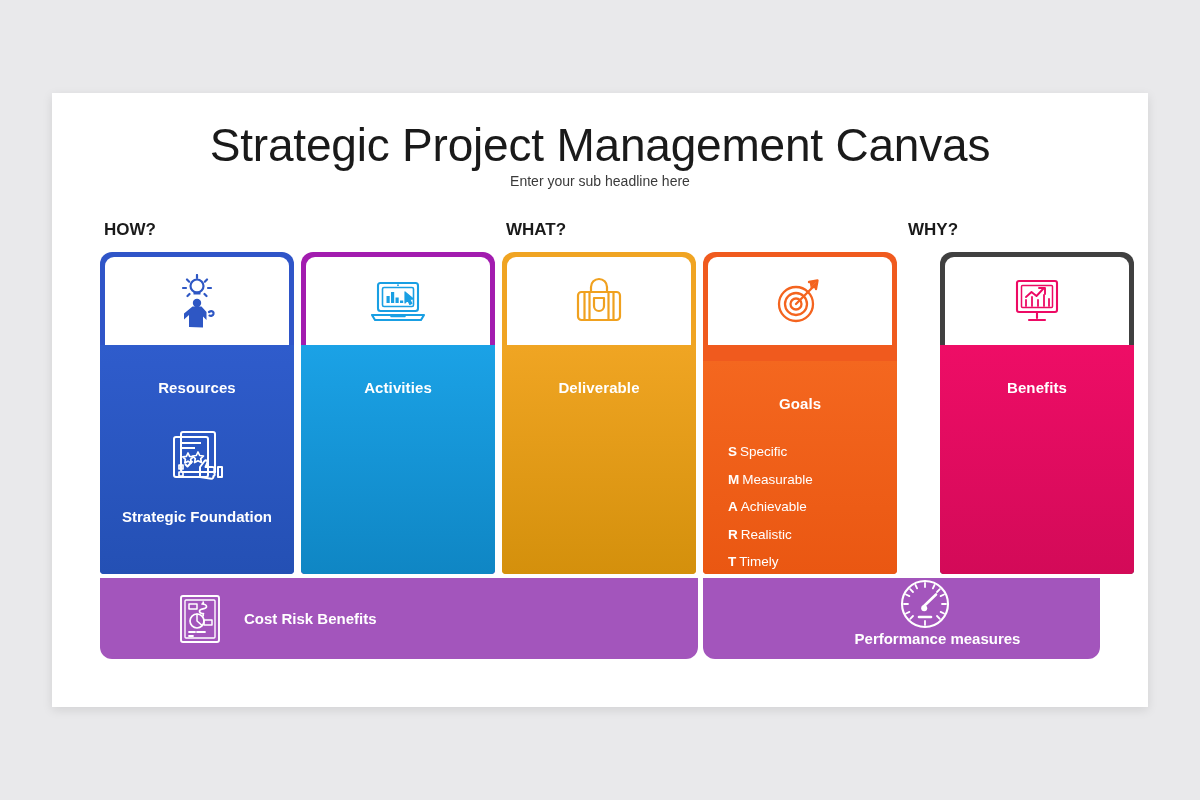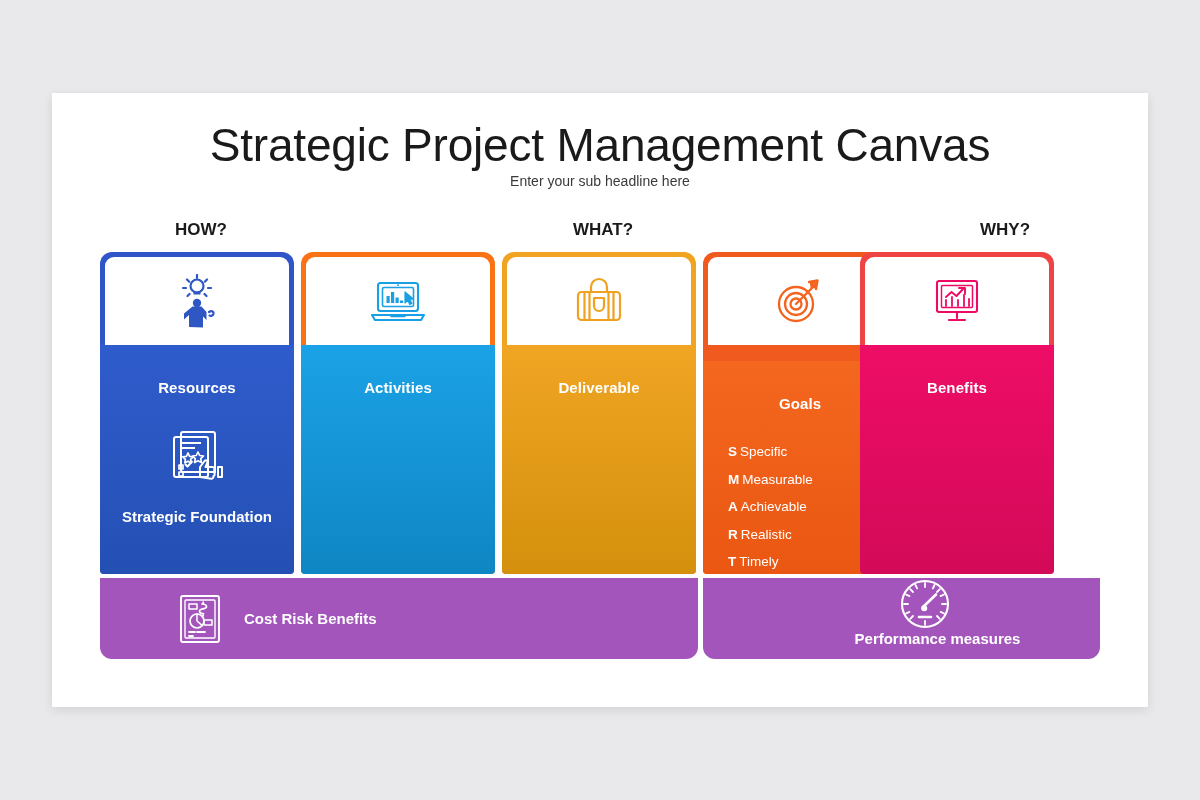--- a/index.html
+++ b/index.html
@@ -25,21 +25,20 @@
   #subtitle {
     position: absolute; left: 0; top: 80px; width: 100%;
     text-align: center;
     font-size: 14px; font-weight: 400; color: #3a3a3a;
   }
 
   
   .qhead {
     position: absolute; top: 127px;
     font-size: 17px; font-weight: 700; color: #1a1a1a;
-    text-align: center;
   }
 
   
   #columns {
     position: absolute; left: 48px; top: 159px;
     width: 1000px; height: 376px;
   }
   .col {
     position: absolute; top: 0;
     width: 194px; height: 322px;
@@ -137,21 +136,21 @@
             <path d="M11 37 h4 v4 h-4 z M11 44 h4 v4 h-4 z" stroke-width="1.7"></path>
             <path d="M17 36 l2.5 2.5 5 -5.5" stroke-width="2"></path>
             <path d="M32 49 v-10 l4.5 -6 c1.8 -1.5 3.6 .3 2.6 2.4 l-1.6 3.6 h7 c1.8 0 2.6 1.6 1.6 3 c1.3 .6 1.4 2.4 .2 3.2 c.9 1 .4 2.6 -1 3 c.4 1.3 -.5 2.6 -2 2.6 z" fill="none"></path>
             <path d="M50 39 h4 v10 h-4 z M52 47.5 h.01"></path>
           </svg>
         </div>
         <div class="col-sub">Strategic Foundation</div>
       </div>
     </div>
 
-    <div class="col" style="left:201px; background:#f97316;">
+    <div class="col" style="left:201px; background:#a21caf;">
       <div class="col-head">
         <span>
           <svg width="58" height="46" viewBox="0 0 58 46" fill="none" stroke="#199fe3" stroke-width="2.1" stroke-linejoin="round" stroke-linecap="round">
             <rect x="9" y="5" width="40" height="28" rx="2.5"></rect>
             <rect x="13.5" y="9.5" width="31" height="19" rx="1.5" stroke-width="1.6"></rect>
             <path d="M3 37 h52 l-3 5 h-46 z"></path>
             <path d="M22 38.5 h14" stroke-width="1.5"></path>
             <circle cx="29" cy="7.2" r="0.9" fill="#199fe3" stroke="none"></circle>
             <g fill="#199fe3" stroke="none">
               <rect x="17.5" y="18" width="3.2" height="7"></rect>
@@ -204,21 +203,21 @@
         <ul class="smart-list">
           <li><b>S</b><span>Specific</span></li>
           <li><b>M</b><span>Measurable</span></li>
           <li><b>A</b><span>Achievable</span></li>
           <li><b>R</b><span>Realistic</span></li>
           <li><b>T</b><span>Timely</span></li>
         </ul>
       </div>
     </div>
 
-    <div class="col" style="left:760px; background:#ef4444;">
+    <div class="col" style="left:840px; background:#404040;">
       <div class="col-head">
         <span>
           <svg width="52" height="50" viewBox="0 0 52 50" fill="none" stroke="#ed0a64" stroke-width="2.1" stroke-linejoin="round" stroke-linecap="round">
             <rect x="6" y="5" width="40" height="31" rx="2"></rect>
             <rect x="10.5" y="9.5" width="31" height="22" rx="1" stroke-width="1.5"></rect>
             <path d="M26 36 v6 M18 44 h16"></path>
             <g stroke-width="1.8">
               <path d="M15 30 v-6"></path>
               <path d="M21 30 v-9"></path>
               <path d="M27 30 v-6"></path>

